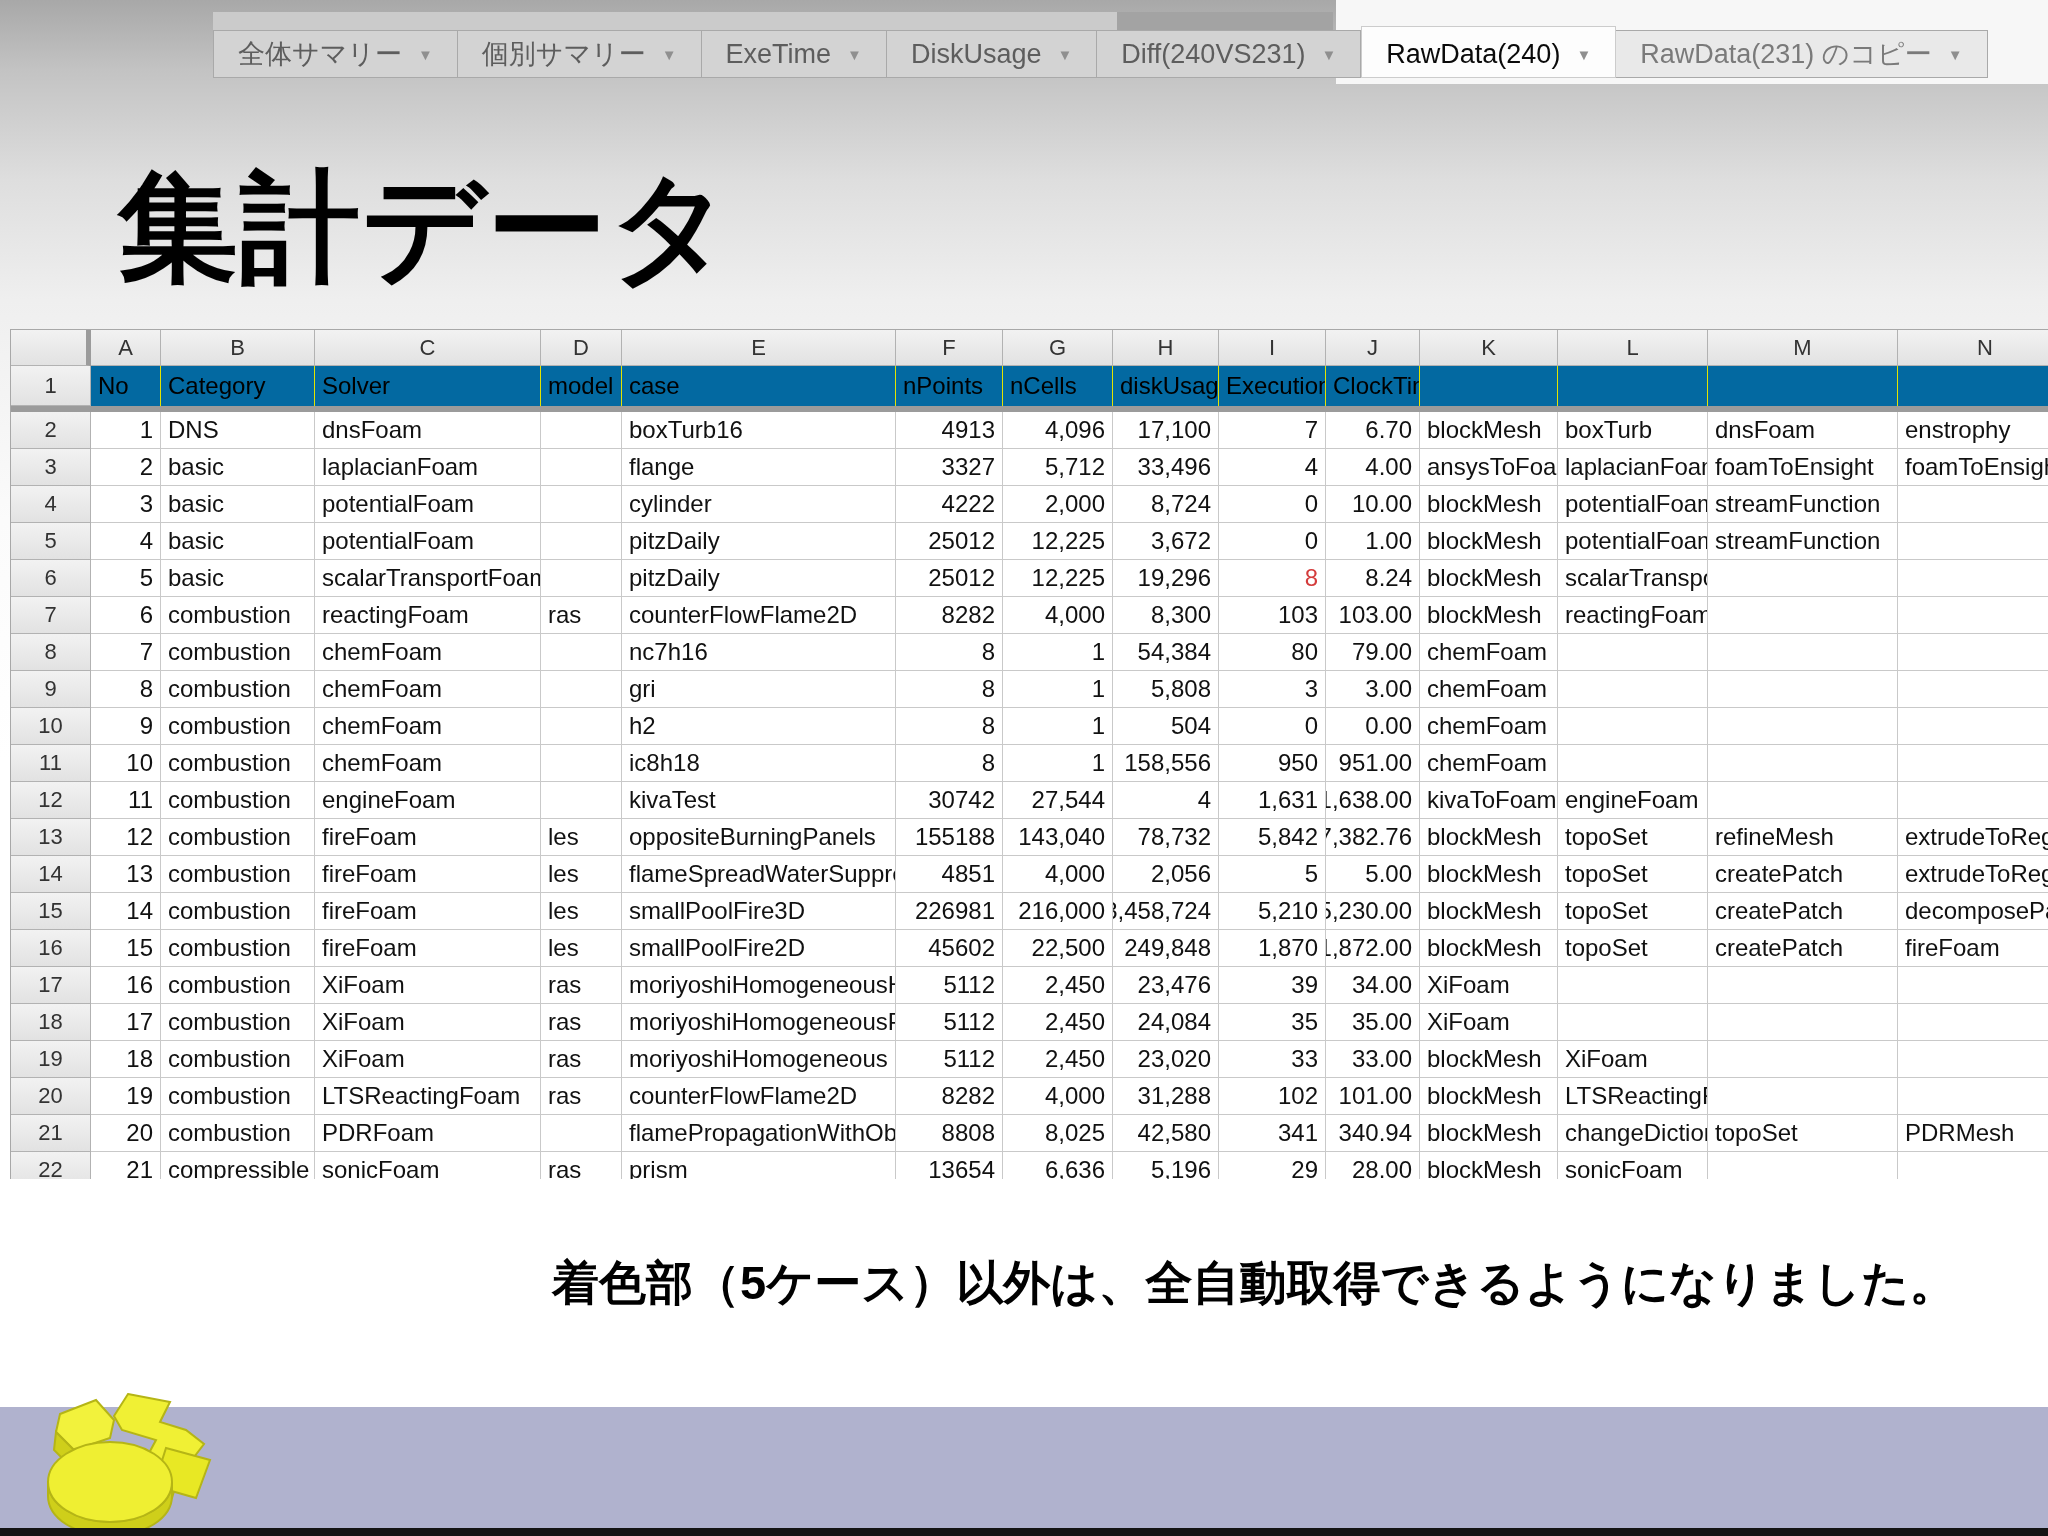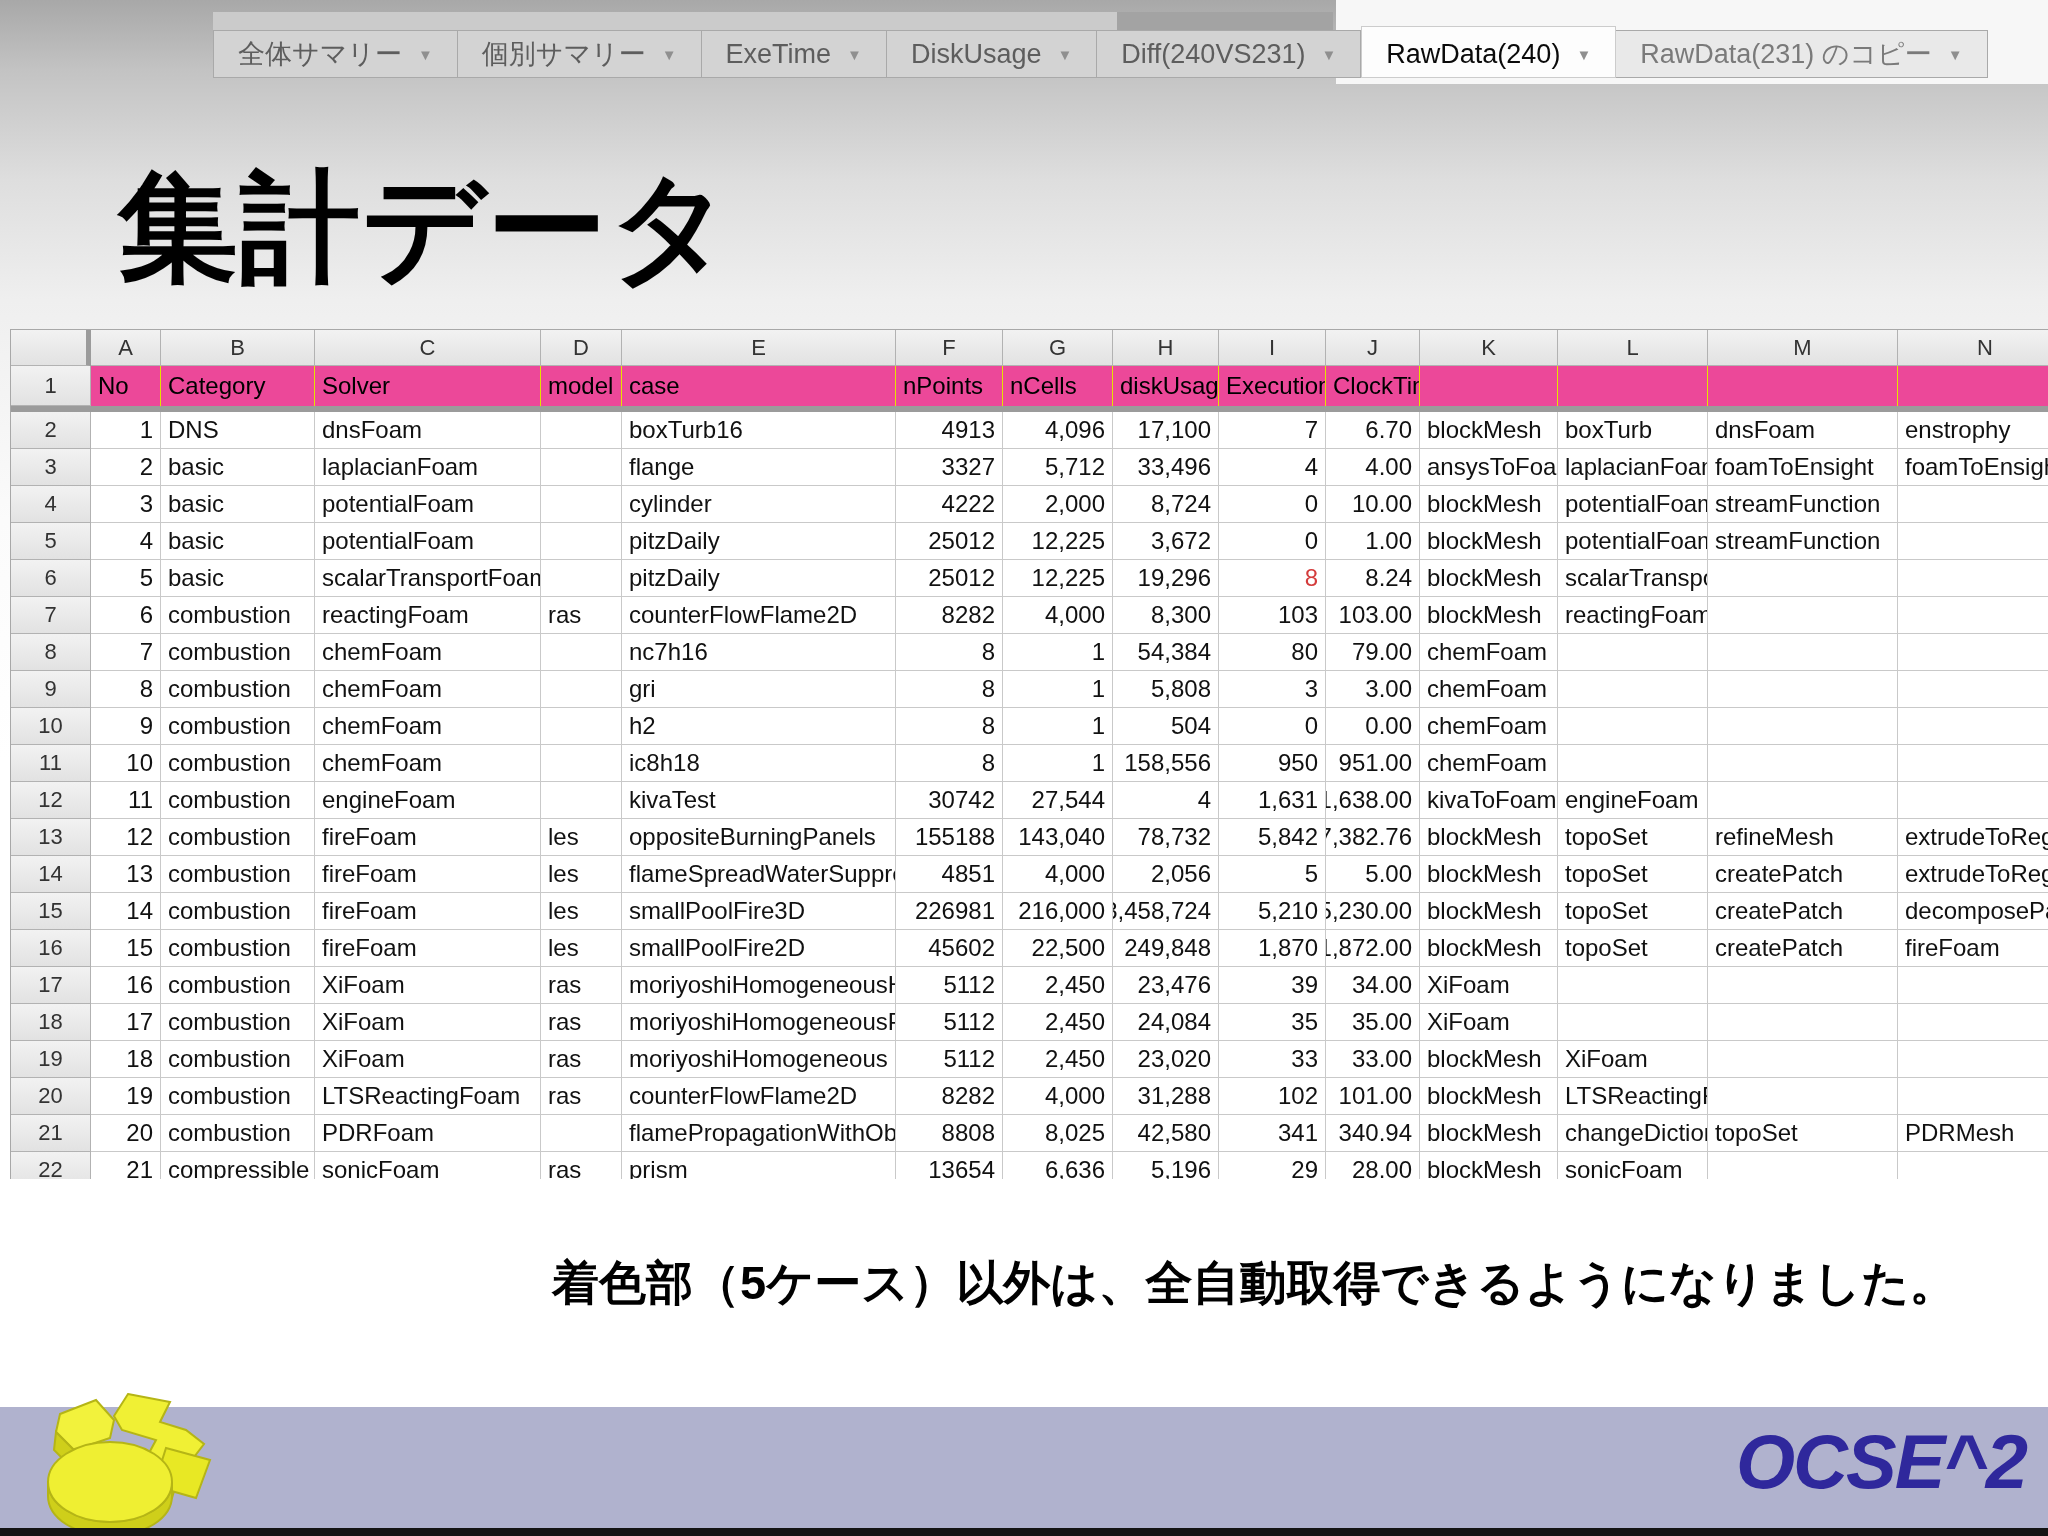--- a/index.html
+++ b/index.html
@@ -30,21 +30,21 @@
   .srow.head{height:40px;}
   .srow.divider{height:6px;background:#9b9b9b;}
   .cell{flex:none;box-sizing:border-box;display:flex;align-items:center;padding:0 7px;
         border-right:1px solid #c9c9c9;border-bottom:1px solid #c9c9c9;background:#fff;
         overflow:hidden;white-space:nowrap;}
   .cell.al-r{justify-content:flex-end;}
   .cell.red{color:#d43c3c;}
   .hcell{background:linear-gradient(180deg,#f2f2f2,#e2e2e2);justify-content:center;color:#333;
          border-right:1px solid #b2b2b2;border-bottom:1px solid #b2b2b2;font-size:22px;padding:0 4px;}
   .hcell.corner{border-right:5px solid #9b9b9b;}
-  .ycell{background:#ec4899;border-right:1px solid #e3e300;border-bottom:none;color:#000;}
+  .ycell{background:#0369a1;border-right:1px solid #e3e300;border-bottom:none;color:#000;}
   
   .footer-band{position:absolute;left:0;top:1407px;width:2048px;height:121px;background:#b0b2ce;}
   .bottom-strip{position:absolute;left:0;top:1528px;width:2048px;height:8px;background:#141414;}
   .logo{position:absolute;left:18px;top:1386px;width:210px;height:146px;}
   .brand{position:absolute;right:22px;top:1418px;font-size:76px;font-weight:bold;font-style:italic;
          color:#2f289c;letter-spacing:-2px;}
 </style>
 </head>
 <body>
 
@@ -495,17 +495,16 @@
       <polygon points="38,46 56,64 54,82 36,64" fill="#cfcf1a"></polygon>
       <polygon points="110,8 152,16 142,36 168,44 186,58 160,92 124,80 138,54 104,44 96,30" fill="#f0f034"></polygon>
       <polygon points="124,80 160,92 154,112 120,100" fill="#d6d614"></polygon>
       <polygon points="148,62 192,74 178,112 136,100" fill="#e8e824"></polygon>
       <polygon points="88,60 118,74 104,96 76,84" fill="#e3e31e"></polygon>
       <path d="M30,96 a62,40 0 1,0 124,0 l0,14 a62,40 0 1,1 -124,0 z" fill="#cfcf1a"></path>
       <ellipse cx="92" cy="96" rx="62" ry="40" fill="#efef32"></ellipse>
     </g>
   </svg>
 
-  <div class="brand">OCSE^2</div>
 
   <div class="bottom-strip"></div>
 
 </div>
 
 </body></html>

